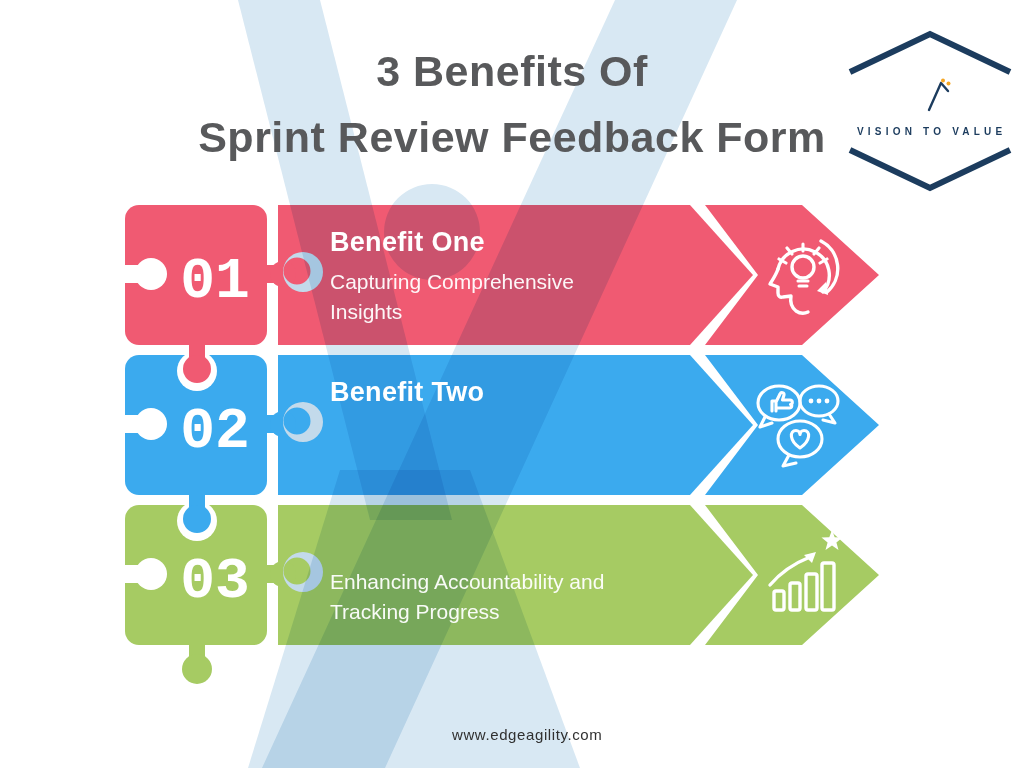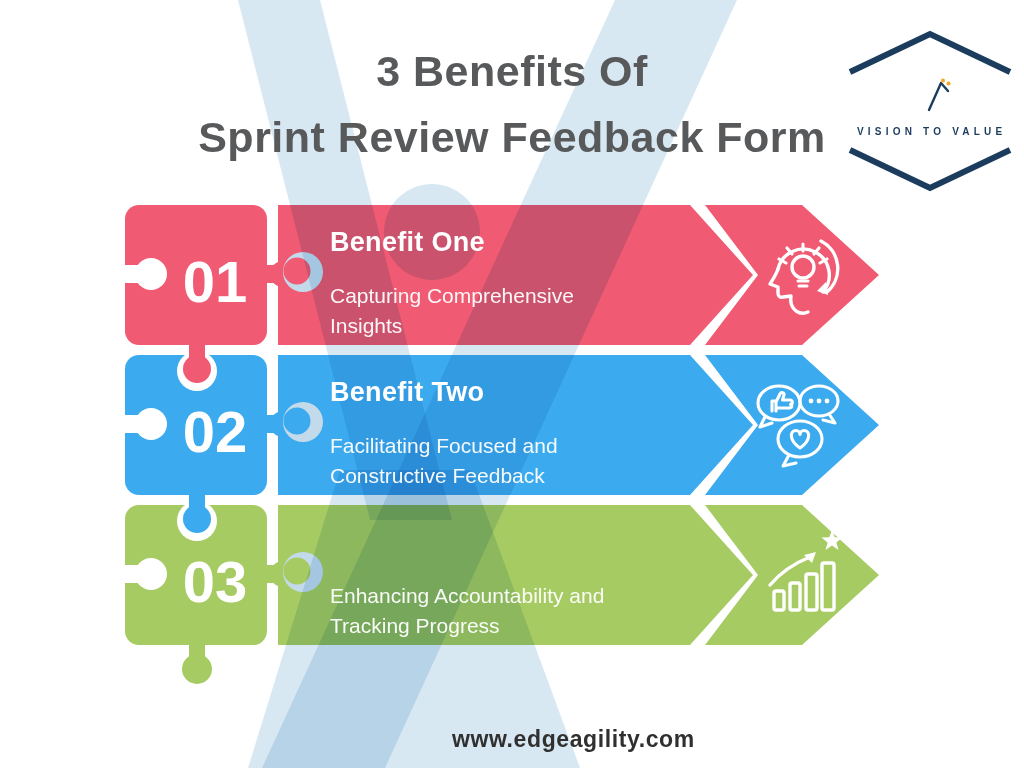--- a/index.html
+++ b/index.html
@@ -15,45 +15,45 @@
   .fill-cr{fill:var(--crescent,#C3DAEB);}
   .bgshape{fill:var(--background_shape,#D8E8F3);mix-blend-mode:multiply;}
   .title{
     position:absolute;top:38px;left:0;width:1024px;text-align:center;
     color:var(--title_text,#58595B);font-weight:bold;font-size:43px;line-height:66px;
     letter-spacing:0.5px;
   }
   .row{position:absolute;left:0;width:1024px;height:140px;color:#fff;}
   .row .num{
     position:absolute;left:160px;top:46px;width:110px;text-align:center;
-    font-size:58px;font-weight:bold;line-height:62px;
+    font-size:58px;font-weight:bold;line-height:62px;font-family:Liberation Mono, monospace;
   }
   .row .heading{position:absolute;left:330px;top:22px;font-size:27px;font-weight:bold;letter-spacing:0.3px;text-align:center;}
   .row .desc{
-    position:absolute;left:330px;top:76px;width:310px;
+    position:absolute;left:330px;top:62px;width:310px;
     font-size:21px;line-height:30px;color:rgba(255,255,255,0.95);
   }
   .row .icon{position:absolute;left:748px;top:20px;}
   .icon .ln{stroke:#fff;stroke-width:3.4;fill:none;stroke-linecap:round;stroke-linejoin:round;}
   .icon .ln2{stroke:#fff;stroke-width:3.1;fill:none;stroke-linecap:round;stroke-linejoin:round;}
   .icon .fw{fill:#fff;stroke:none;}
   .logo{position:absolute;left:845px;top:22px;width:170px;height:172px;}
   .logo .chev{position:absolute;left:0;top:0;}
   .logo .name{
     position:absolute;left:0;top:68px;width:170px;text-align:center;
     color:var(--logo_blue,#1D9AD7);font-size:27px;font-weight:500;letter-spacing:0.2px;
   }
   .logo .tagline{
     position:absolute;left:12px;top:104px;width:170px;text-align:left;
     color:var(--logo_navy,#1C3C5E);font-size:10px;font-weight:bold;letter-spacing:4.2px;
   }
   .logo .a-accent{position:absolute;left:80px;top:56px;}
   .footer{
     position:absolute;left:452px;top:726px;
-    color:var(--footer_text,#303030);font-size:23px;letter-spacing:0.6px;font-weight:700;
+    color:var(--footer_text,#303030);font-size:15px;letter-spacing:0.6px;font-weight:400;
   }
 </style>
 </head>
 <body>
 
 <div class="stage">
 
   <svg class="art" viewBox="0 0 1024 768">
 
     <path class="fill-1" d="M278,205 L690,205 L753,275 L690,345 L278,345 Z"></path>
@@ -143,21 +143,20 @@
       <path class="ln2" d="M50,56 h10 M51,61 h8"></path>
       <path class="ln2" d="M55,26 v-7 M44,29 l-5,-6 M66,29 l5,-6 M38,38 l-7,-4 M72,38 l7,-4"></path>
       <path class="ln" d="M73,16 a31,31 0 0 1 6,51"></path>
       <polygon class="fw" points="80,70 69,66 78,57"></polygon>
     </svg>
   </div>
 
   <div class="row" style="top:355px">
     <div class="num">02</div>
     <div class="heading">Benefit Two</div>
-    <div class="desc">Facilitating Focused and Constructive Feedback</div>
     <svg class="icon" width="96" height="104" viewBox="0 0 96 104">
       <ellipse class="ln2" cx="31" cy="28" rx="21" ry="17"></ellipse>
       <path class="ln2" d="M17,42 l-5,10 l12,-4"></path>
       <path class="ln2" d="M24,36 v-10 h4 v10 M28,27 l4,-8 c1,-2.5 4.5,-1.5 4,1 l-1.5,5 h7.5 c3,0 3,4 0.5,4.5 c2,0.5 1.5,3.5 -1,3.5 h-13.5"></path>
       <ellipse class="ln2" cx="71" cy="26" rx="19" ry="15"></ellipse>
       <path class="ln2" d="M81,39 l6,9 l-12,-3"></path>
       <circle class="fw" cx="63" cy="26" r="2.4"></circle>
         <circle class="fw" cx="71" cy="26" r="2.4"></circle>
         <circle class="fw" cx="79" cy="26" r="2.4"></circle>
       <ellipse class="ln2" cx="52" cy="64" rx="22" ry="18"></ellipse>

